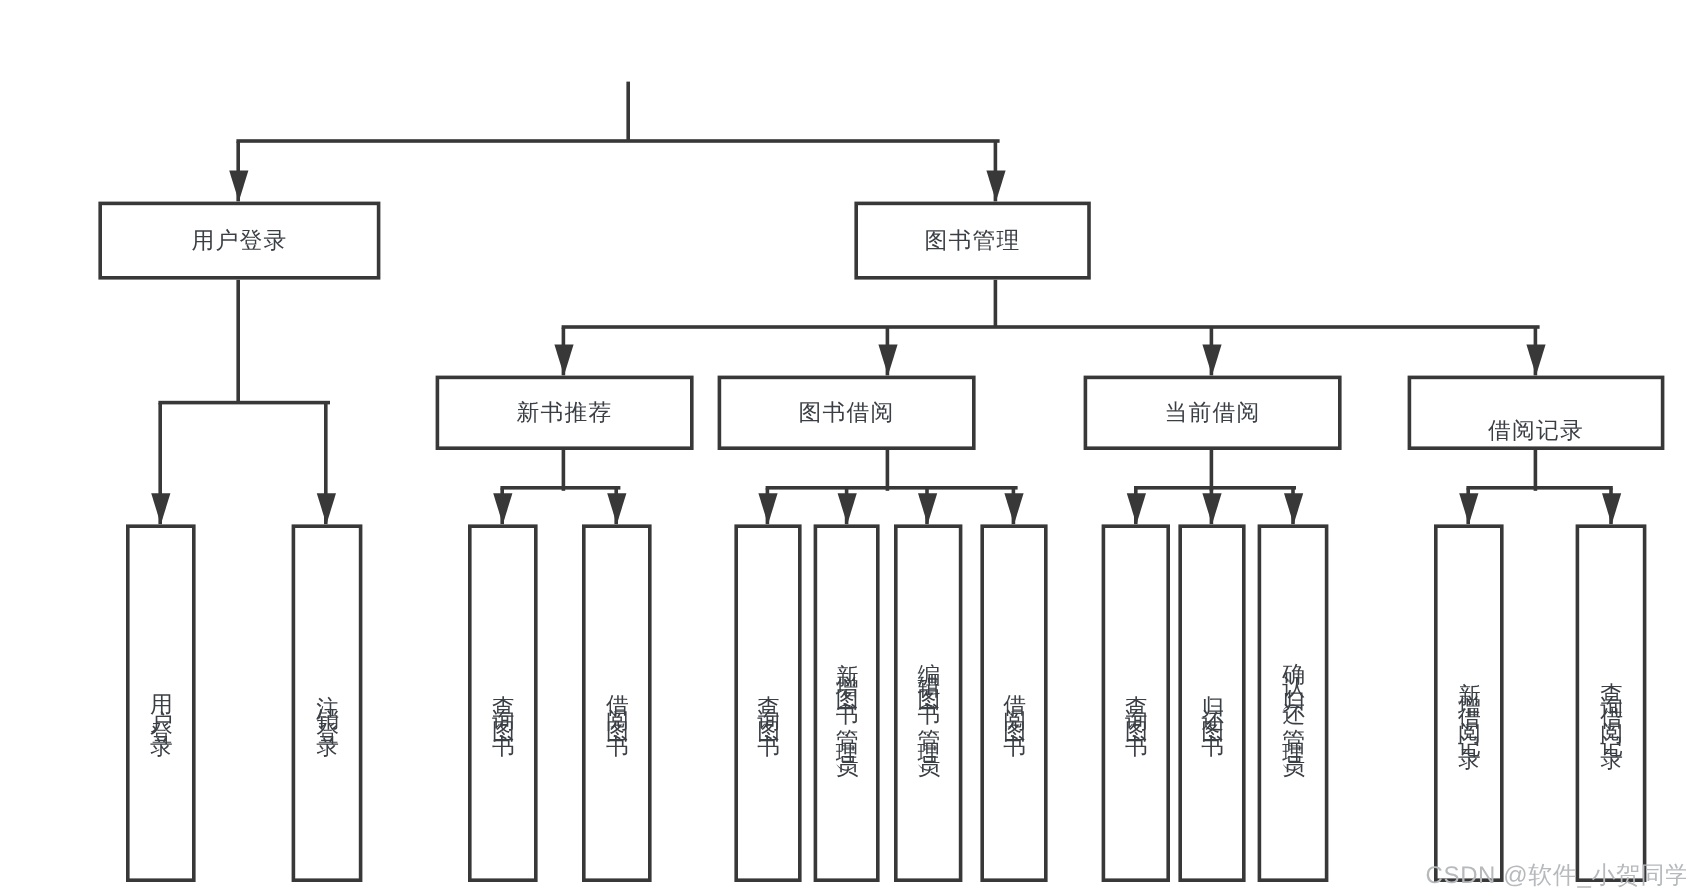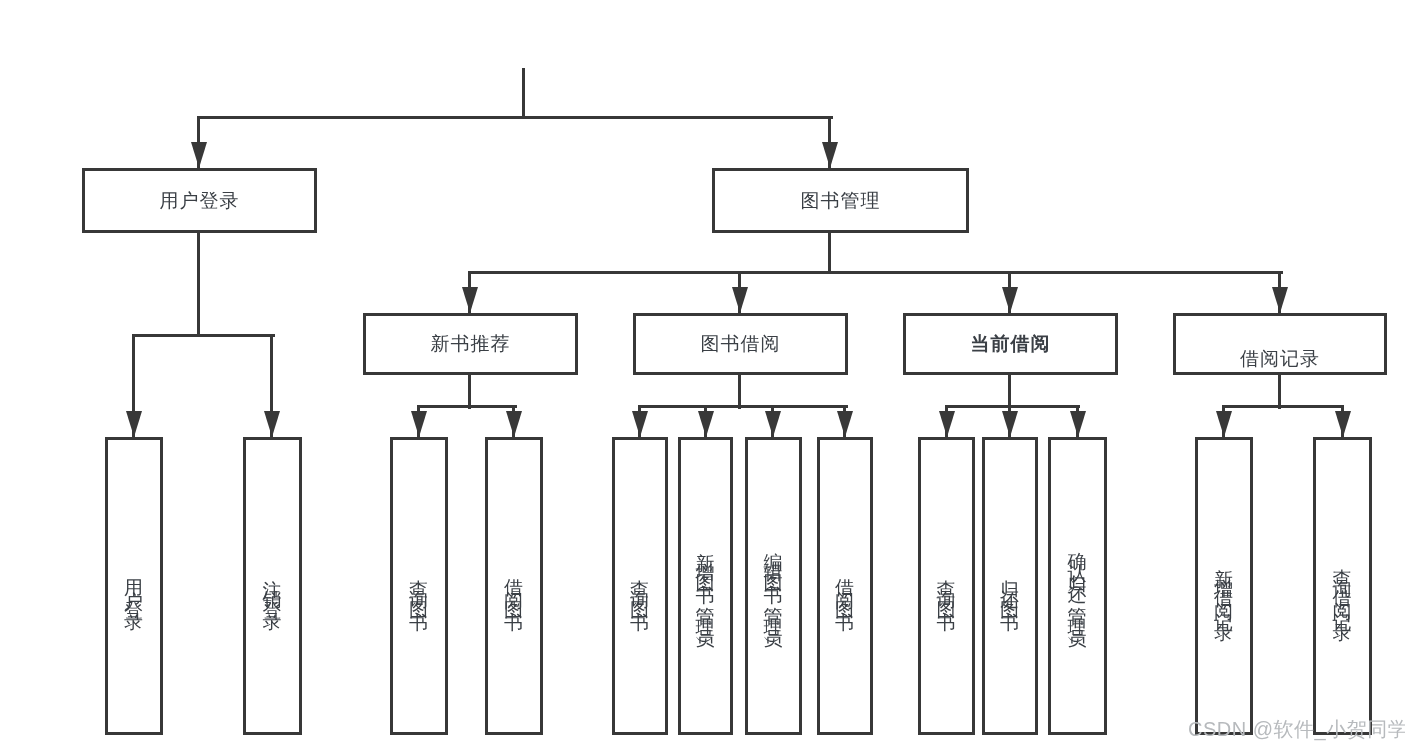--- a/index.html
+++ b/index.html
@@ -52,33 +52,33 @@
 </head>
 <body>
 
 <div class="canvas">
 
 
   <div class="box" style="left:82px;top:168px;width:235px;height:65px;">
     <span class="lbl">用户登录</span>
   </div>
 
-  <div class="box" style="left:712px;top:168px;width:257px;height:65px;">
+  <div class="box" style="left:712px;top:168px;width:197px;height:65px;">
     <span class="lbl">图书管理</span>
   </div>
 
   <div class="box" style="left:363px;top:313px;width:215px;height:62px;">
     <span class="lbl">新书推荐</span>
   </div>
 
-  <div class="box" style="left:633px;top:313px;width:215px;height:62px;">
+  <div class="box" style="left:598px;top:313px;width:215px;height:62px;">
     <span class="lbl">图书借阅</span>
   </div>
 
-  <div class="box" style="left:903px;top:313px;width:215px;height:62px;font-weight:bold;">
+  <div class="box" style="left:903px;top:313px;width:215px;height:62px;">
     <span class="lbl">当前借阅</span>
   </div>
 
   <div class="box" style="left:1173px;top:313px;width:214px;height:62px;align-items:flex-end;">
     <span class="lbl">借阅记录</span>
   </div>
 
   <div class="box vert" style="left:105px;top:437px;width:58px;height:298px;">
     <span class="lbl">用户登录</span>
   </div>

